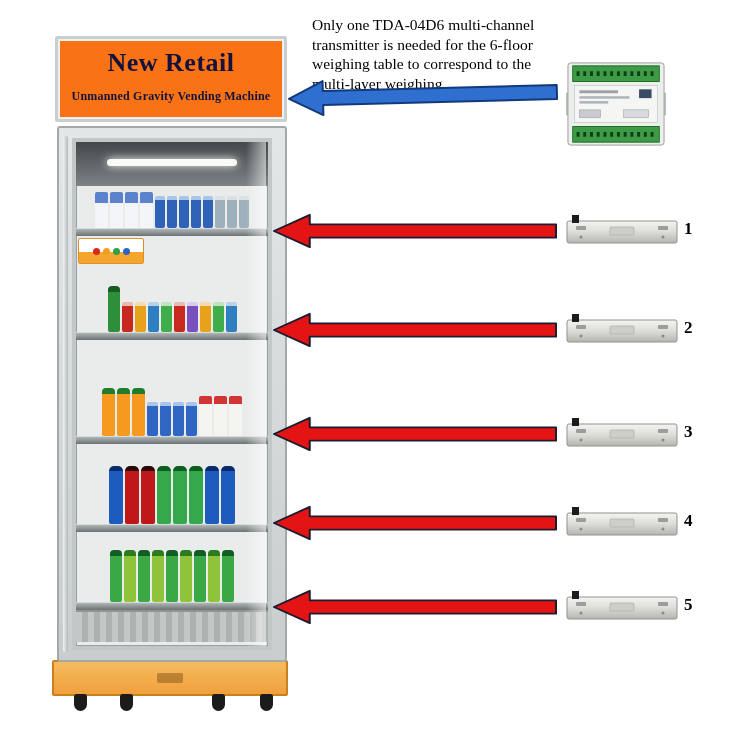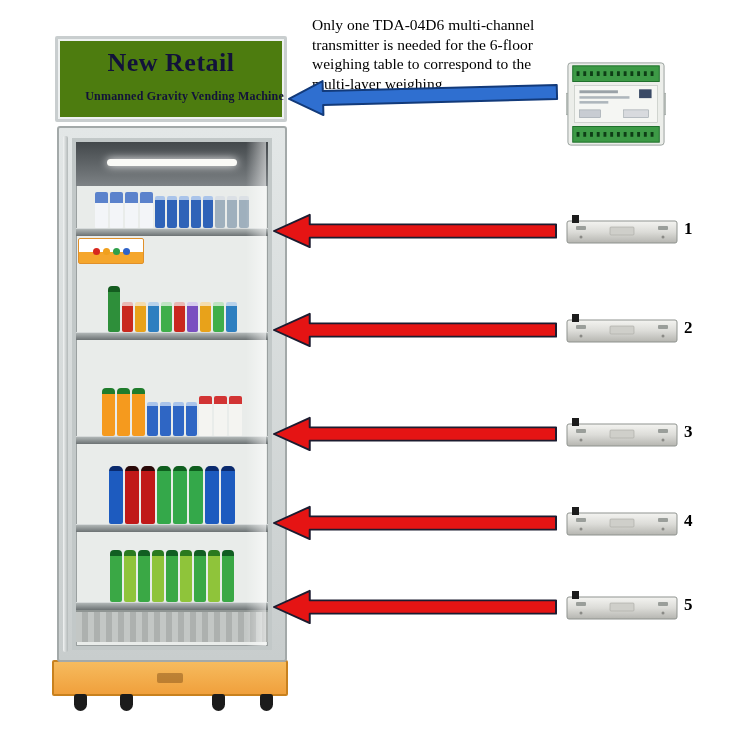--- a/index.html
+++ b/index.html
@@ -6,31 +6,30 @@
   html,body { background:#fff; }
   #canvas {
     position: relative; width: 752px; height: 750px;
     background: #fff; overflow: hidden;
     font-family: "Liberation Serif", serif;
   }
 
   
   .sign {
     position: absolute; left: 55px; top: 36px; width: 232px; height: 86px;
-    background: #4d7c0f; border: 3px solid #c9cecf; border-radius: 2px;
+    background: #f97316; border: 3px solid #c9cecf; border-radius: 2px;
     box-shadow: inset 0 0 0 2px #eef1f1; z-index: 2; text-align: center;
   }
   .sign-title {
     margin-top: 9px; font-weight: bold; font-size: 26px; color: #12123a;
     letter-spacing: .5px;
   }
   .sign-subtitle {
     margin-top: 11px; font-weight: bold; font-size: 12px; color: #12123a;
     letter-spacing: .2px;
-    text-align: right;
   }
 
   
   .fridge {
     position: absolute; left: 57px; top: 126px; width: 230px; height: 536px;
     background: linear-gradient(#e3e7e7,#c8cdcd);
     border: 2px solid #a3a9a9; border-radius: 3px; z-index: 2;
   }
   .hingebar {
     position: absolute; left: 4px; top: 8px; bottom: 8px; width: 5px;

